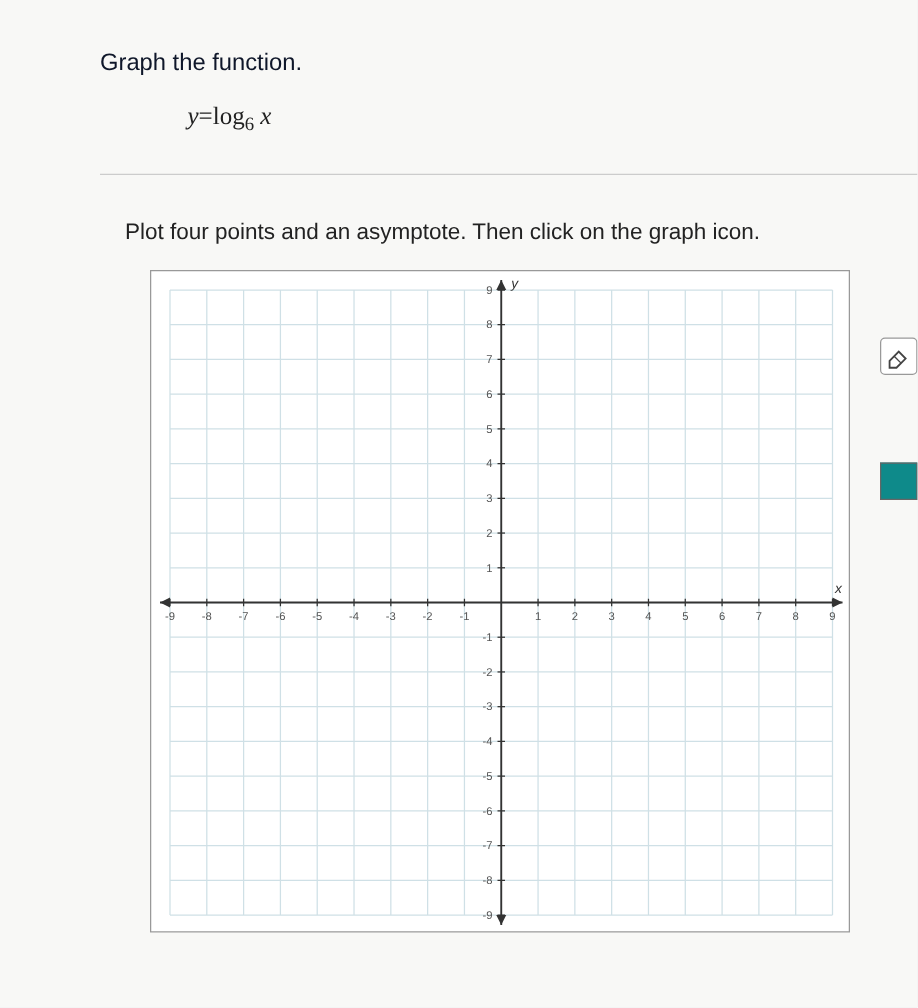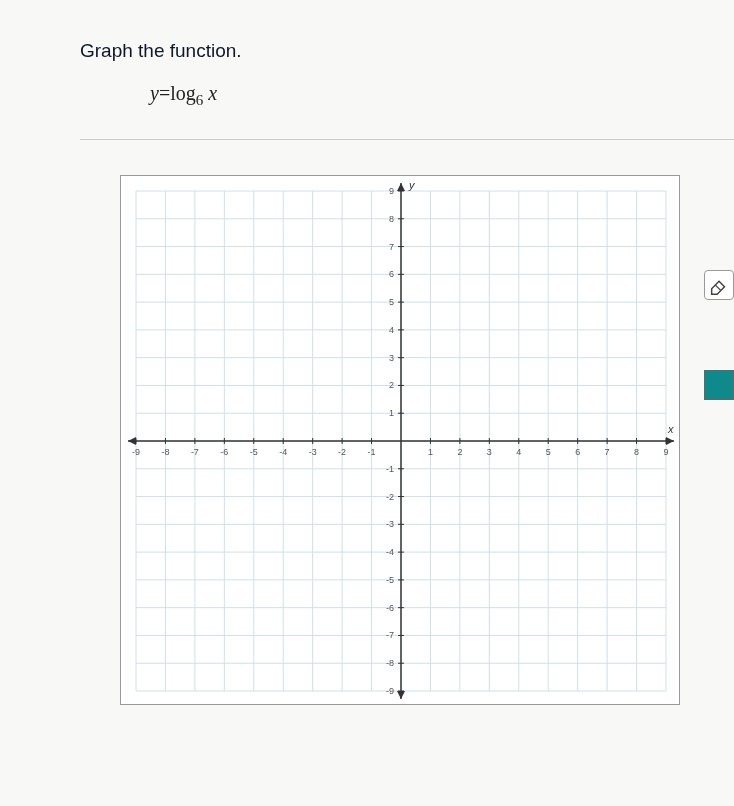--- a/index.html
+++ b/index.html
@@ -88,20 +88,21 @@
 </head>
 <body>
 
 <div class="page">
   <div class="prompt-title">Graph the function.</div>
   <div class="equation">
     <span>y</span><span class="roman">=</span><span class="roman">log</span><span class="sub roman">6</span><span> </span><span>x</span>
   </div>
 
   <div class="panel">
+    <div class="instruction">Plot four points and an asymptote. Then click on the graph icon.</div>
 
     <div class="graph-wrap">
       <svg class="graph" id="graph-svg" width="560" height="530">
           <line x1="15" y1="515" x2="15" y2="15" stroke="#cfe0e6" stroke-width="1"></line>
           <line x1="44.44444444444444" y1="515" x2="44.44444444444444" y2="15" stroke="#cfe0e6" stroke-width="1"></line>
           <line x1="73.88888888888889" y1="515" x2="73.88888888888889" y2="15" stroke="#cfe0e6" stroke-width="1"></line>
           <line x1="103.33333333333333" y1="515" x2="103.33333333333333" y2="15" stroke="#cfe0e6" stroke-width="1"></line>
           <line x1="132.77777777777777" y1="515" x2="132.77777777777777" y2="15" stroke="#cfe0e6" stroke-width="1"></line>
           <line x1="162.22222222222223" y1="515" x2="162.22222222222223" y2="15" stroke="#cfe0e6" stroke-width="1"></line>
           <line x1="191.66666666666666" y1="515" x2="191.66666666666666" y2="15" stroke="#cfe0e6" stroke-width="1"></line>

